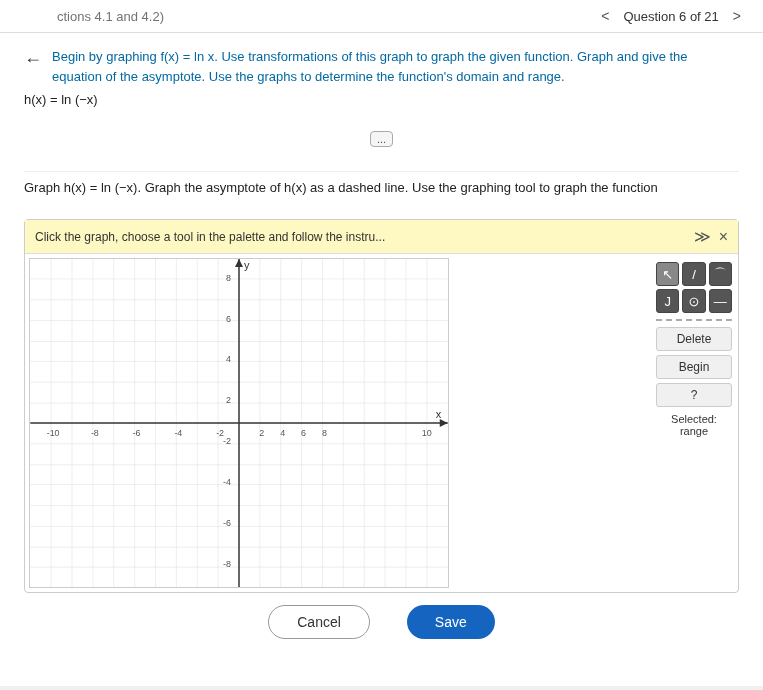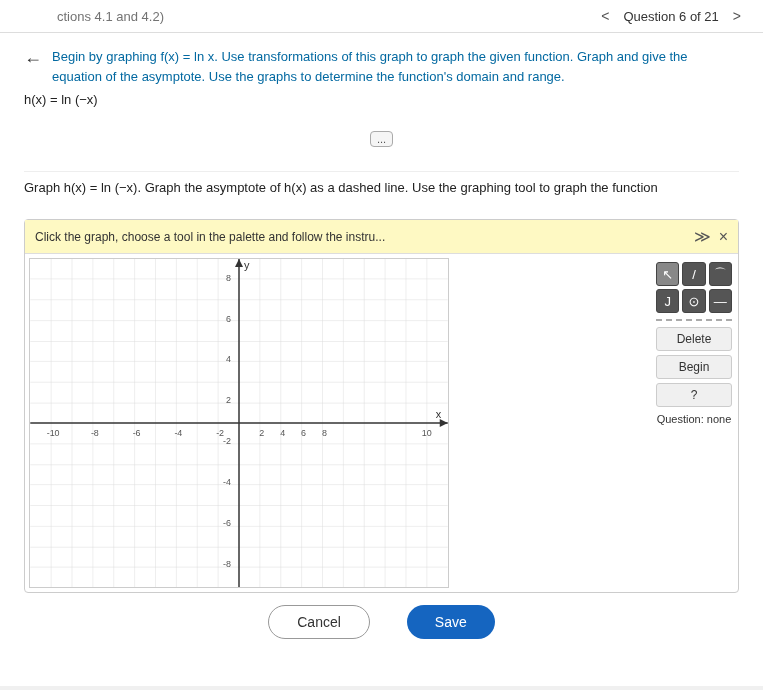--- a/index.html
+++ b/index.html
@@ -364,21 +364,21 @@
           <button class="tool-btn" title="Point">⊙</button>
           <button class="tool-btn" title="Dashed">—</button>
         </div>
 
         <div style="border-top: 2px dashed #aaa; margin: 3px 0;"></div>
 
         <button class="tool-action-btn">Delete</button>
         <button class="tool-action-btn">Begin</button>
         <button class="tool-action-btn">?</button>
 
-        <div class="selected-label">Question: none</div>
+        <div class="selected-label">Selected: range</div>
       </div>
 
     </div>
   </div>
 
   <div class="bottom-actions">
     <button class="btn-cancel">Cancel</button>
     <button class="btn-save">Save</button>
   </div>
 

